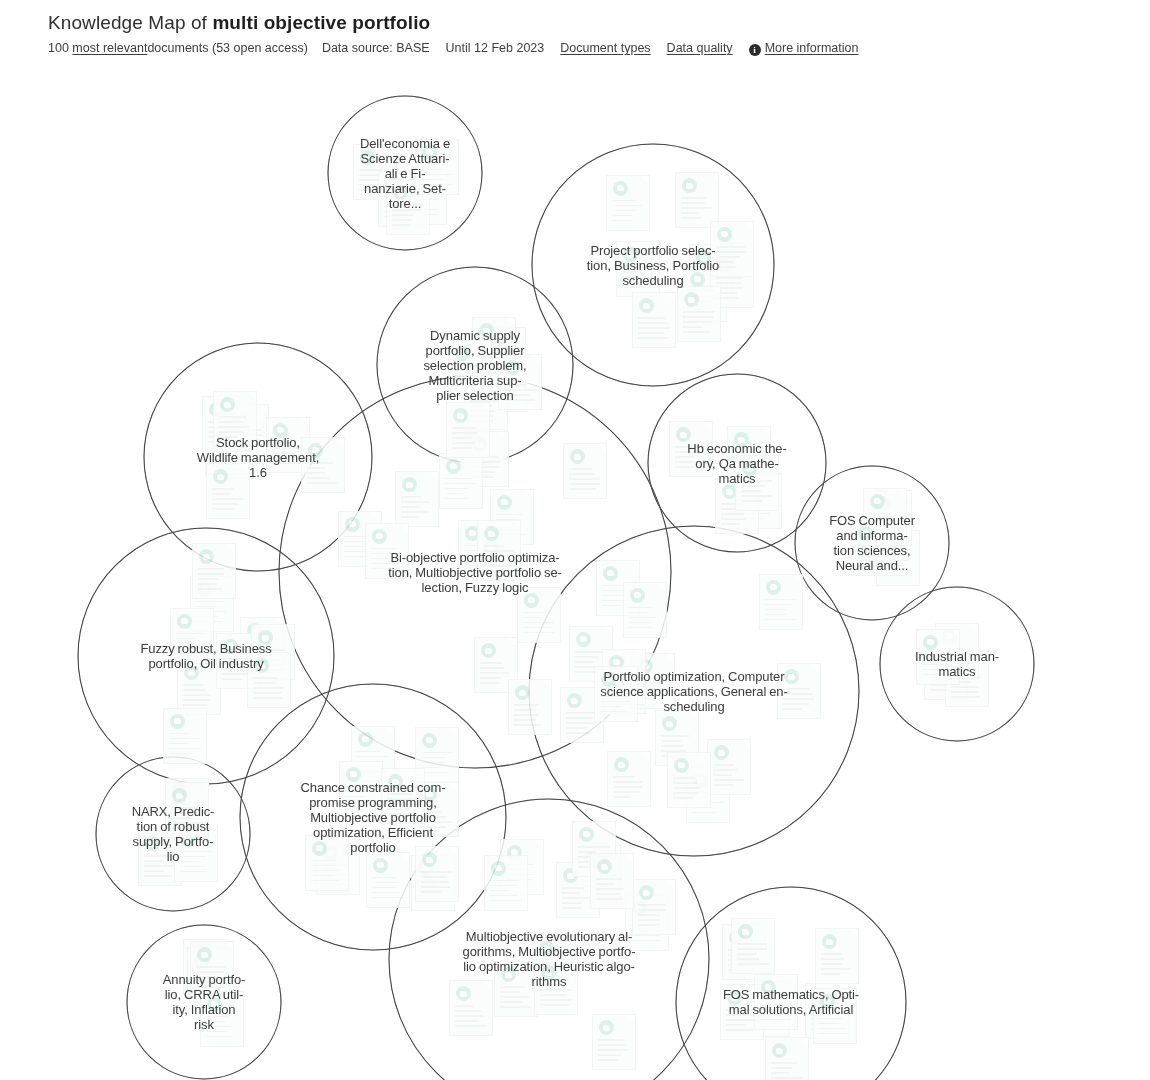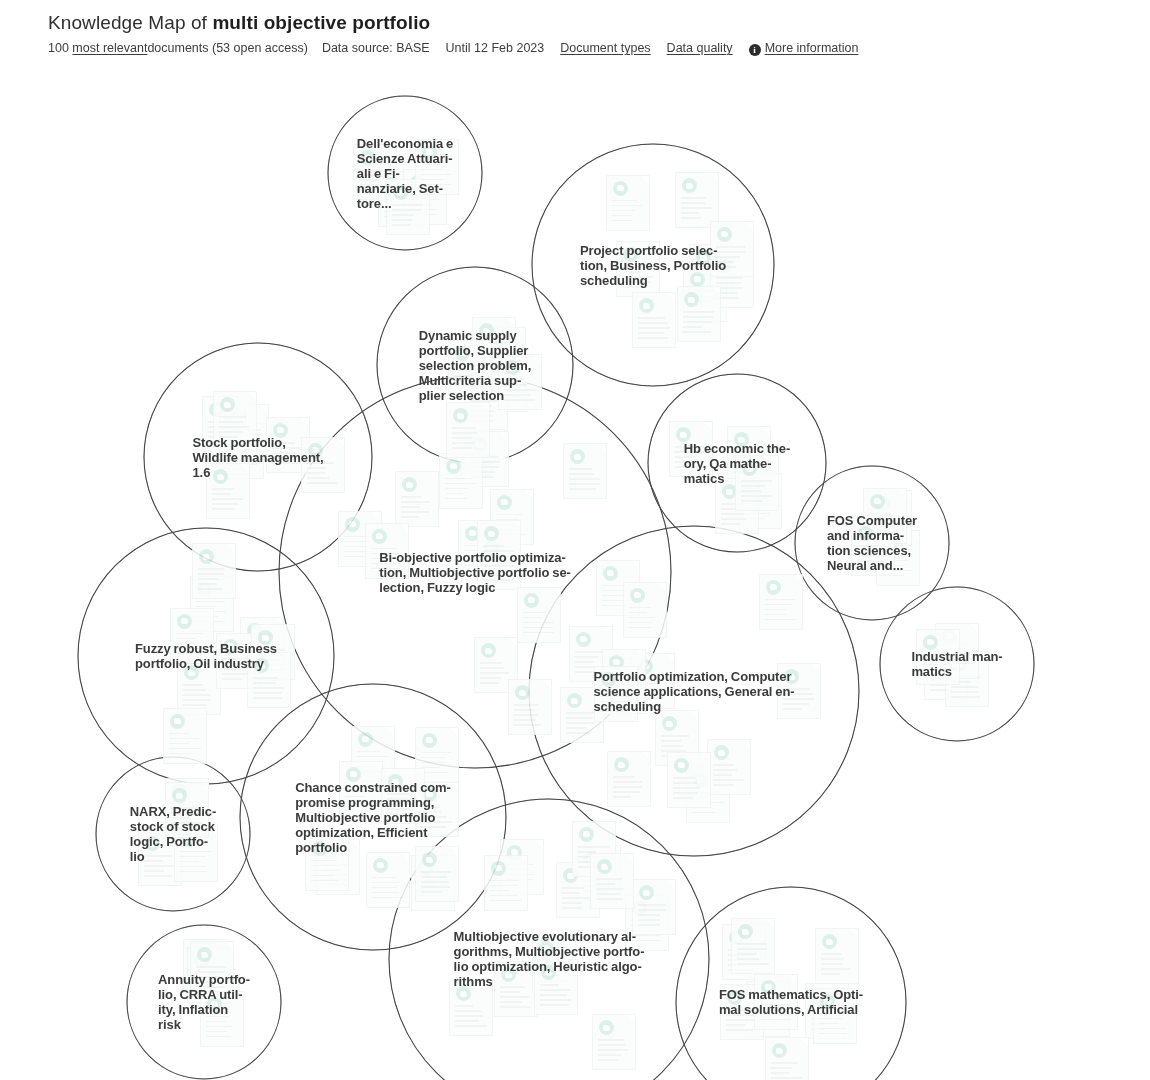--- a/index.html
+++ b/index.html
@@ -81,23 +81,24 @@
   .bubble-circle {
     fill: #ffffff;
     fill-opacity: 0.0;
     stroke: #444444;
     stroke-width: 1.05;
   }
   .bubble-circle.soft { stroke: #c9c9c9; stroke-width: 1; }
 
   .bubble-label {
     position: absolute;
+    text-align: center;
     font-size: 13px;
     line-height: 15px;
-    font-weight: 700;
+    font-weight: 400;
     color: #3b3b3b;
     transform: translate(-50%, -50%);
     pointer-events: none;
     word-spacing: -0.5px;
     letter-spacing: -0.1px;
   }
 
   
   .doc {
     position: absolute;
@@ -1324,22 +1325,22 @@
         <div>Industrial man-</div>
         <div>matics</div>
       </div>
       <div class="bubble-label" style="left: 694px; top: 629px;">
         <div>Portfolio optimization, Computer</div>
         <div>science applications, General en-</div>
         <div>scheduling</div>
       </div>
       <div class="bubble-label" style="left: 173px; top: 772px;">
         <div>NARX, Predic-</div>
-        <div>stock of stock</div>
-        <div>logic, Portfo-</div>
+        <div>tion of robust</div>
+        <div>supply, Portfo-</div>
         <div>lio</div>
       </div>
       <div class="bubble-label" style="left: 373px; top: 755px;">
         <div>Chance constrained com-</div>
         <div>promise programming,</div>
         <div>Multiobjective portfolio</div>
         <div>optimization, Efficient</div>
         <div>portfolio</div>
       </div>
       <div class="bubble-label" style="left: 204px; top: 940px;">

